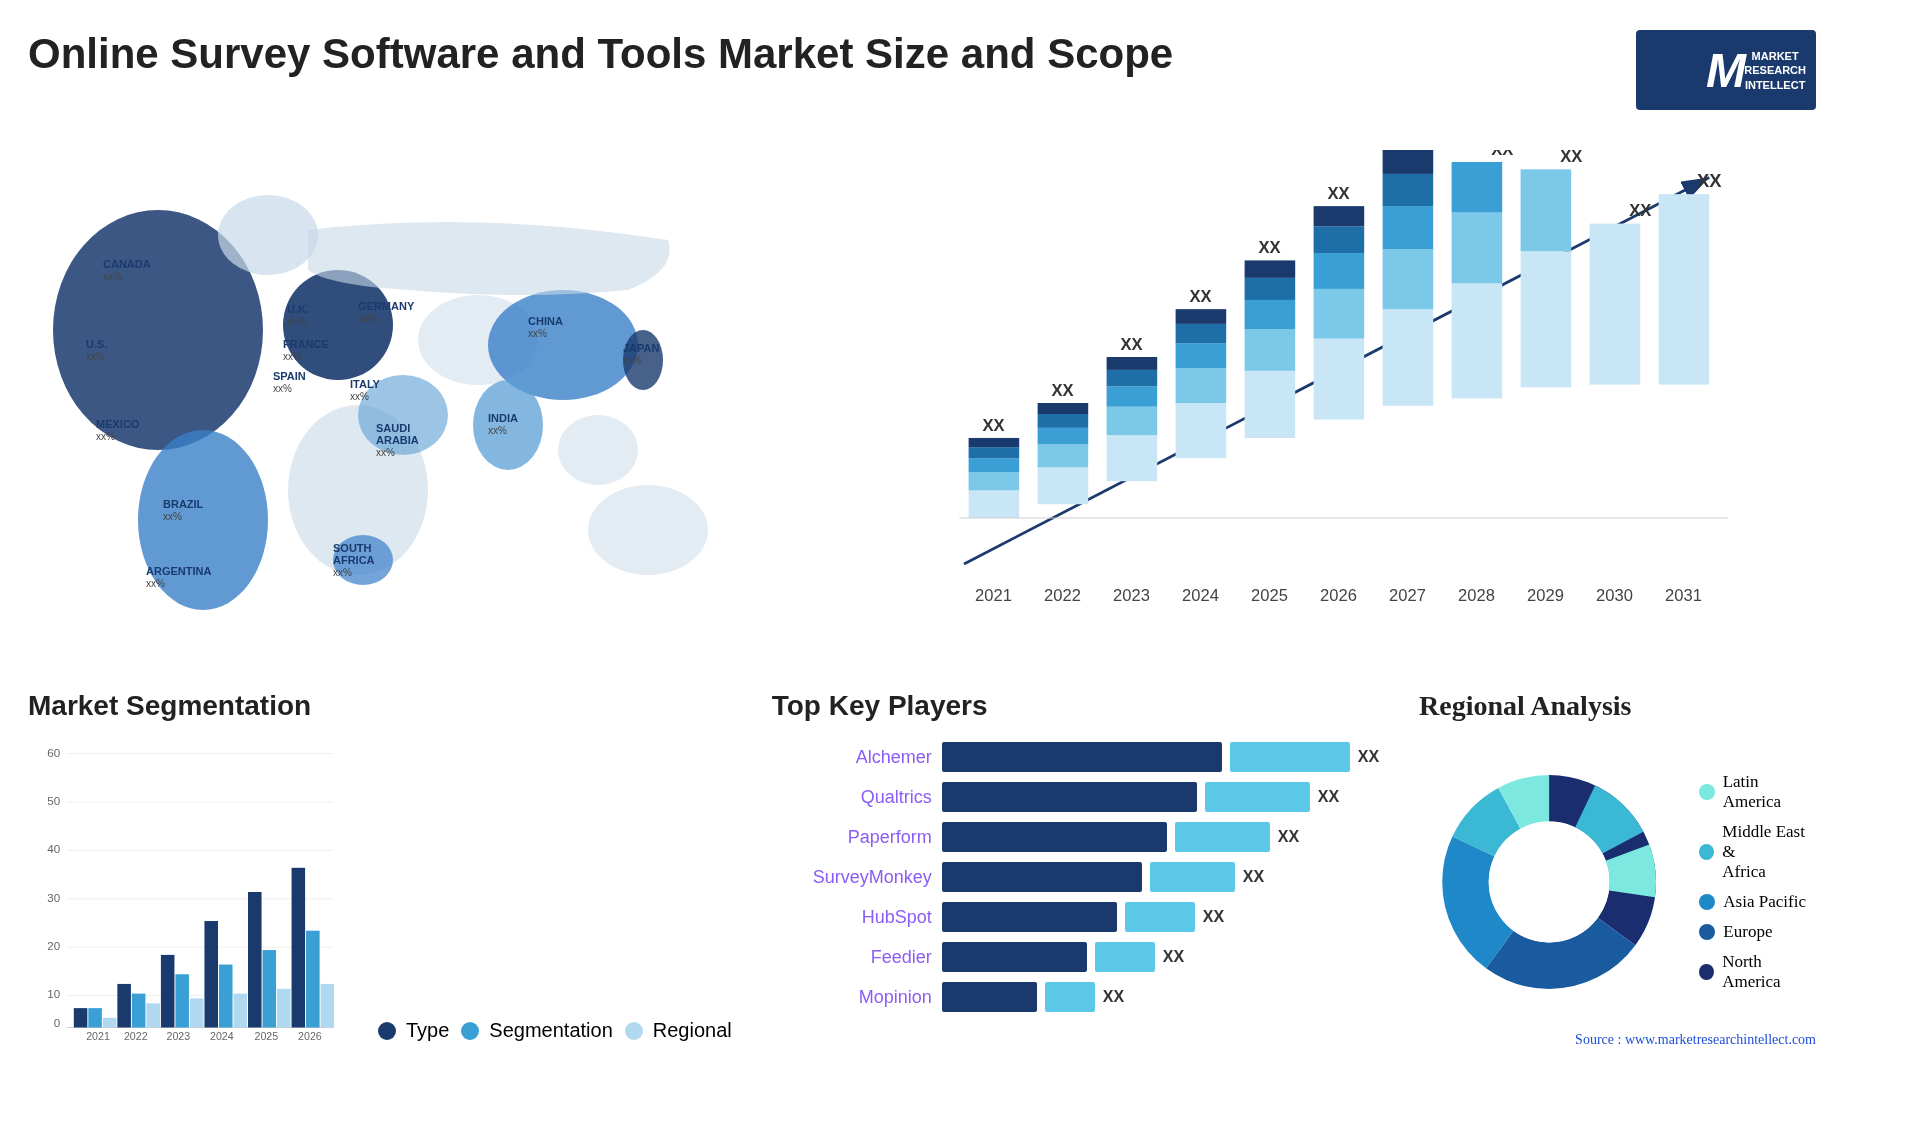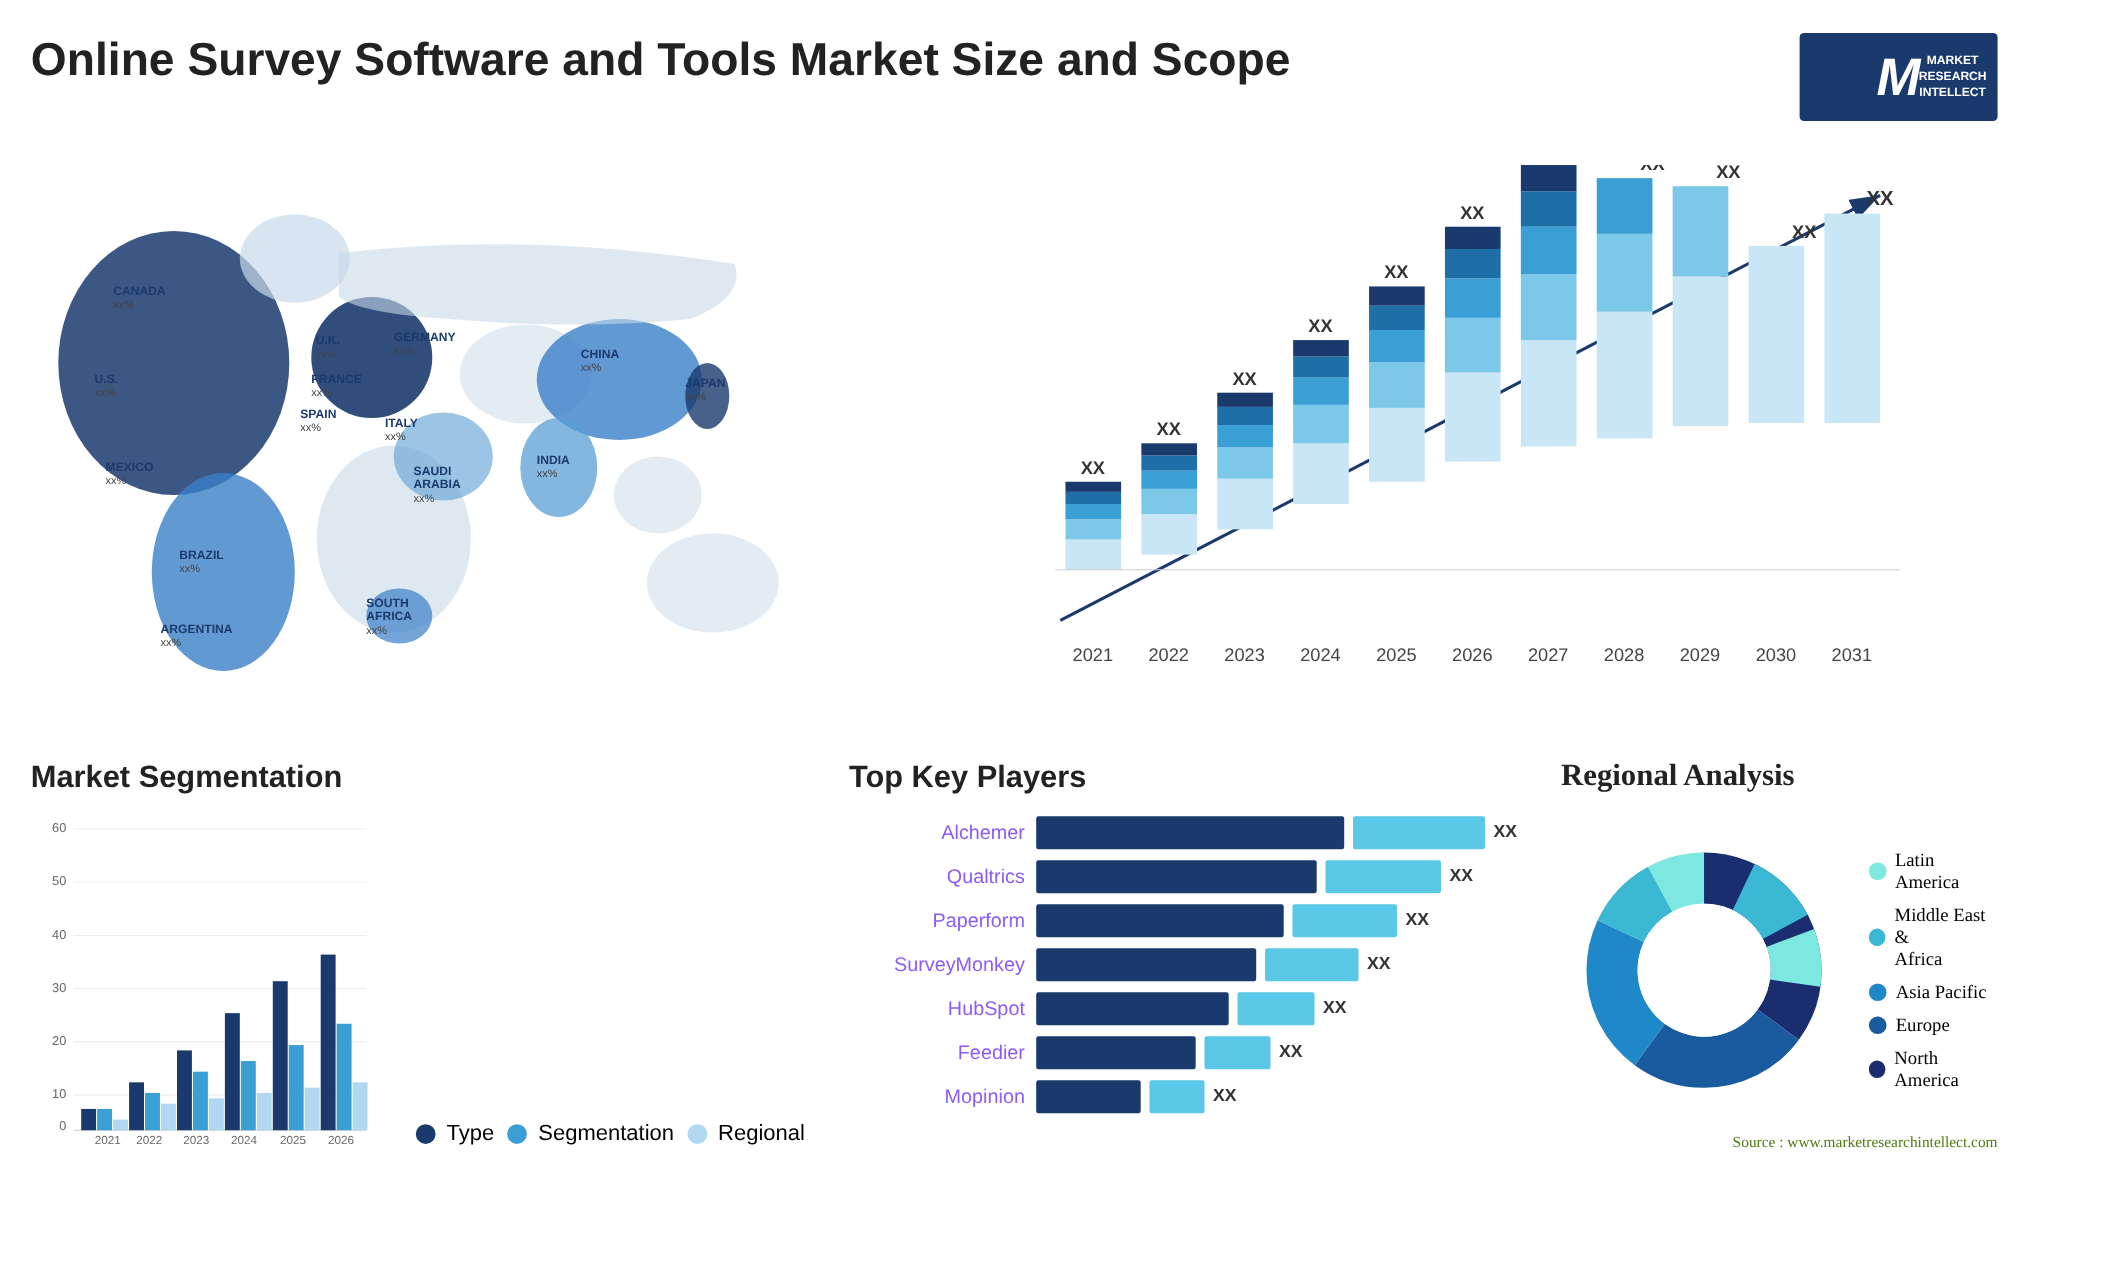--- a/index.html
+++ b/index.html
@@ -216,21 +216,21 @@
 
     .reg-dot {
       width: 16px;
       height: 16px;
       border-radius: 50%;
     }
 
     .source-text {
       text-align: right;
       font-size: 14px;
-      color: #4d7c0f;
+      color: #1d4ed8;
       margin-top: 10px;
     }
 
     
     .map-label {
       font-size: 11px;
       font-weight: 700;
       fill: #1a3a6e;
     }
     .map-sublabel {

